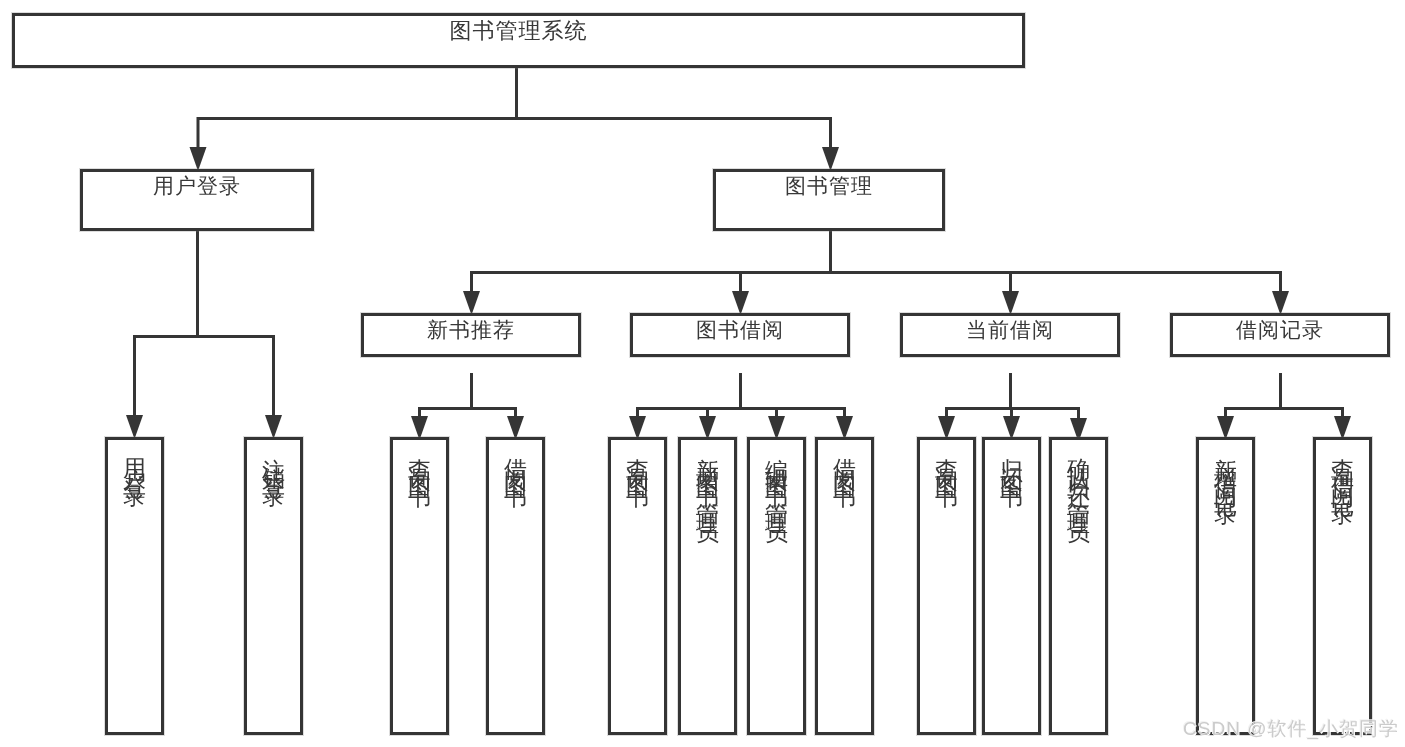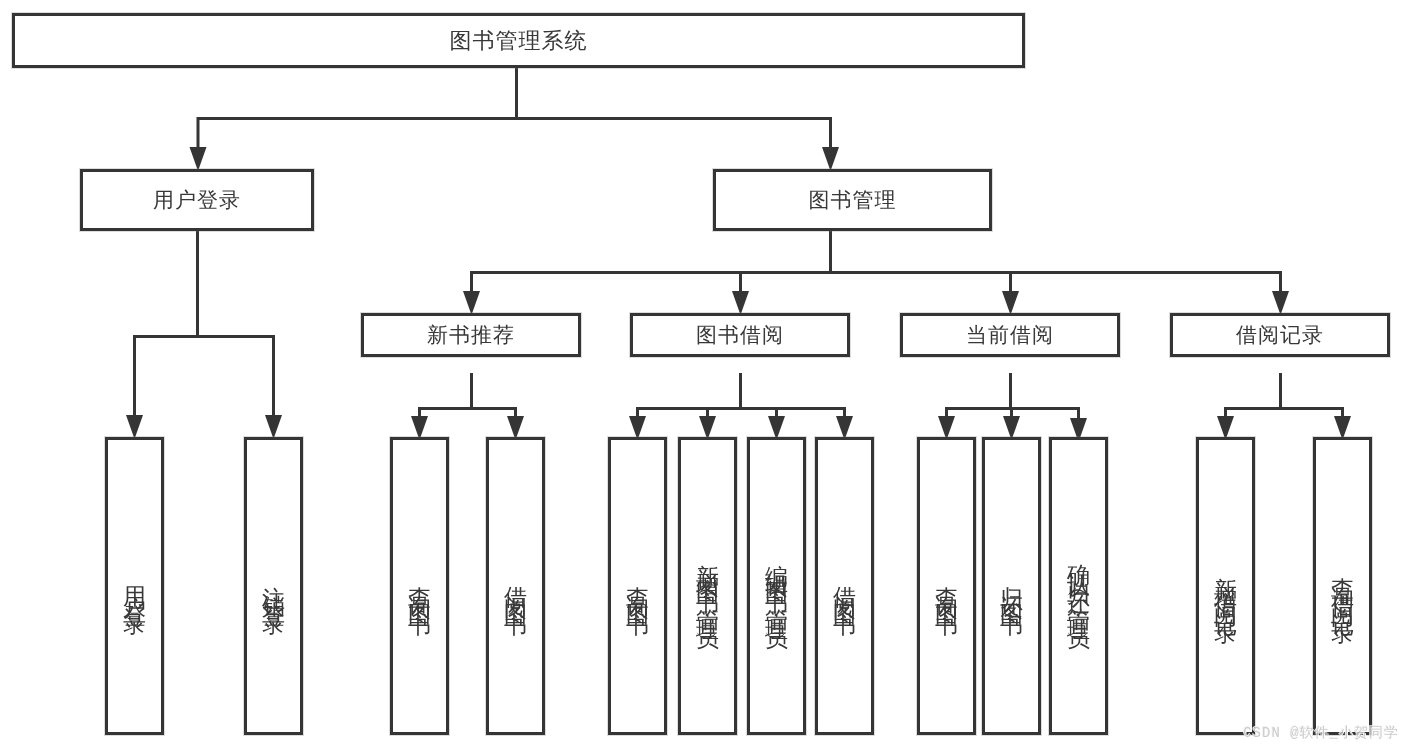--- a/index.html
+++ b/index.html
@@ -16,30 +16,30 @@
     left: 0; top: 0;
     width: 1405px; height: 747px;
     z-index: 1;
   }
   .node {
     position: absolute;
     box-sizing: border-box;
     background: #ffffff;
     border: 3px solid #353535;
     display: flex;
-    align-items: center;
+    align-items: flex-start;
     justify-content: center;
     color: #383838;
     z-index: 2;
     box-shadow: 0 0 0 1px rgba(120,120,120,0.25);
   }
   .node.h { font-size: 21px; letter-spacing: 1px; }
   .node.root   { left: 12px;  top: 13px;  width: 1013px; height: 55px; font-size: 22px; }
   .node.l2a    { left: 80px;  top: 169px; width: 234px;  height: 62px; }
-  .node.l2b    { left: 713px; top: 169px; width: 279px;  height: 62px; }
+  .node.l2b    { left: 713px; top: 169px; width: 232px;  height: 62px; }
   .node.l3     { top: 313px; width: 220px; height: 44px; }
   .node.l3a    { left: 361px; }
   .node.l3b    { left: 630px; }
   .node.l3c    { left: 900px; }
   .node.l3d    { left: 1170px; }
   .node.leaf {
     top: 437px; width: 59px; height: 298px;
     border-width: 3px;
   }
   .leaf .vtext {
@@ -53,26 +53,25 @@
   .leaf.g1a { left: 105px; }  .leaf.g1b { left: 244px; }
   .leaf.g2a { left: 390px; }  .leaf.g2b { left: 486px; }
   .leaf.g3a { left: 608px; }  .leaf.g3b { left: 678px; }
   .leaf.g3c { left: 747px; }  .leaf.g3d { left: 815px; }
   .leaf.g4a { left: 917px; }  .leaf.g4b { left: 982px; }
   .leaf.g4c { left: 1049px; }
   .leaf.g5a { left: 1196px; } .leaf.g5b { left: 1313px; }
   .watermark {
     position: absolute;
     right: 6px; bottom: 5px;
-    font-size: 14px;
+    font-size: 19px;
     color: #cbcbcb;
     text-shadow: 1px 1px 0 #ffffff, -1px -1px 0 #f2f2f2;
     z-index: 3;
     letter-spacing: 1px;
-    font-family: Liberation Mono, monospace;
   }
 </style>
 </head>
 <body>
 
 <div class="canvas">
 
   <svg class="connectors" viewBox="0 0 1405 747" xmlns="http://www.w3.org/2000/svg">
     <g stroke="#353535" stroke-width="3" fill="none">
 

